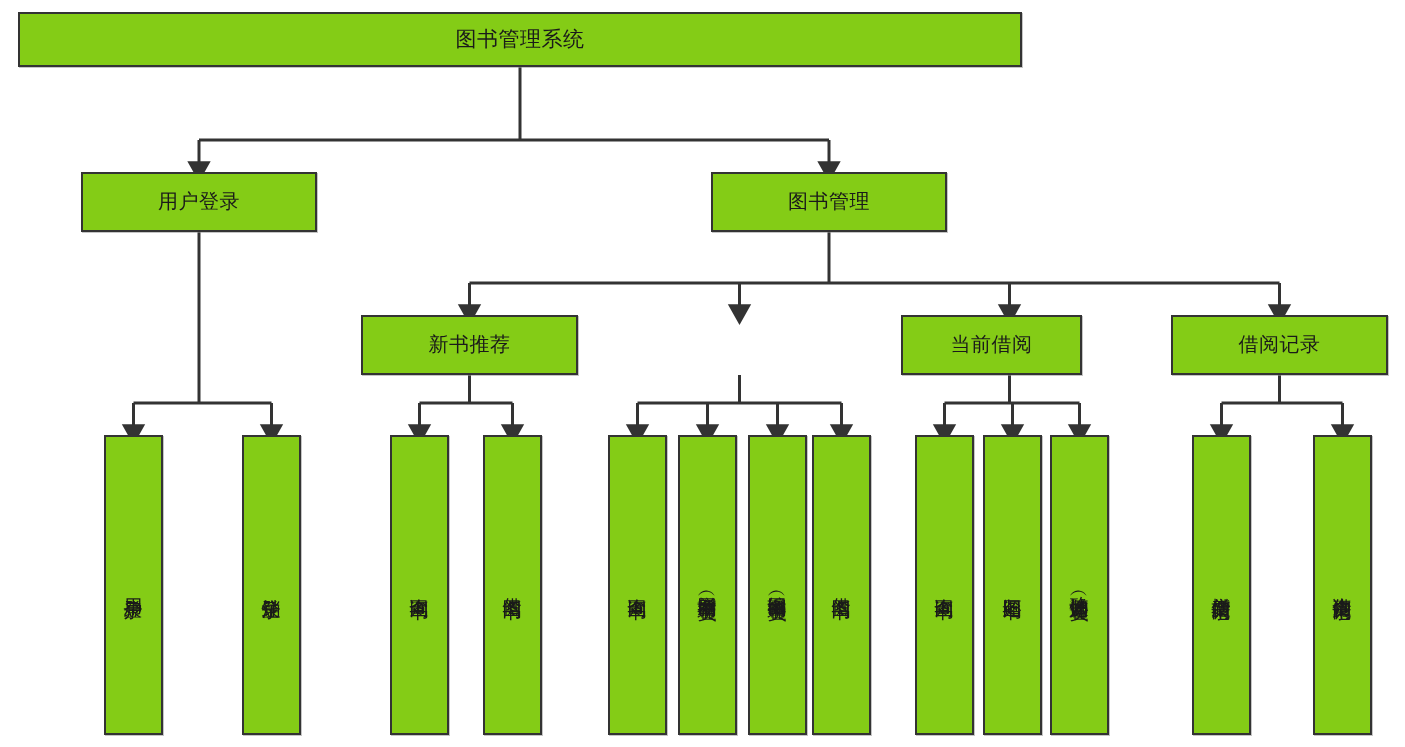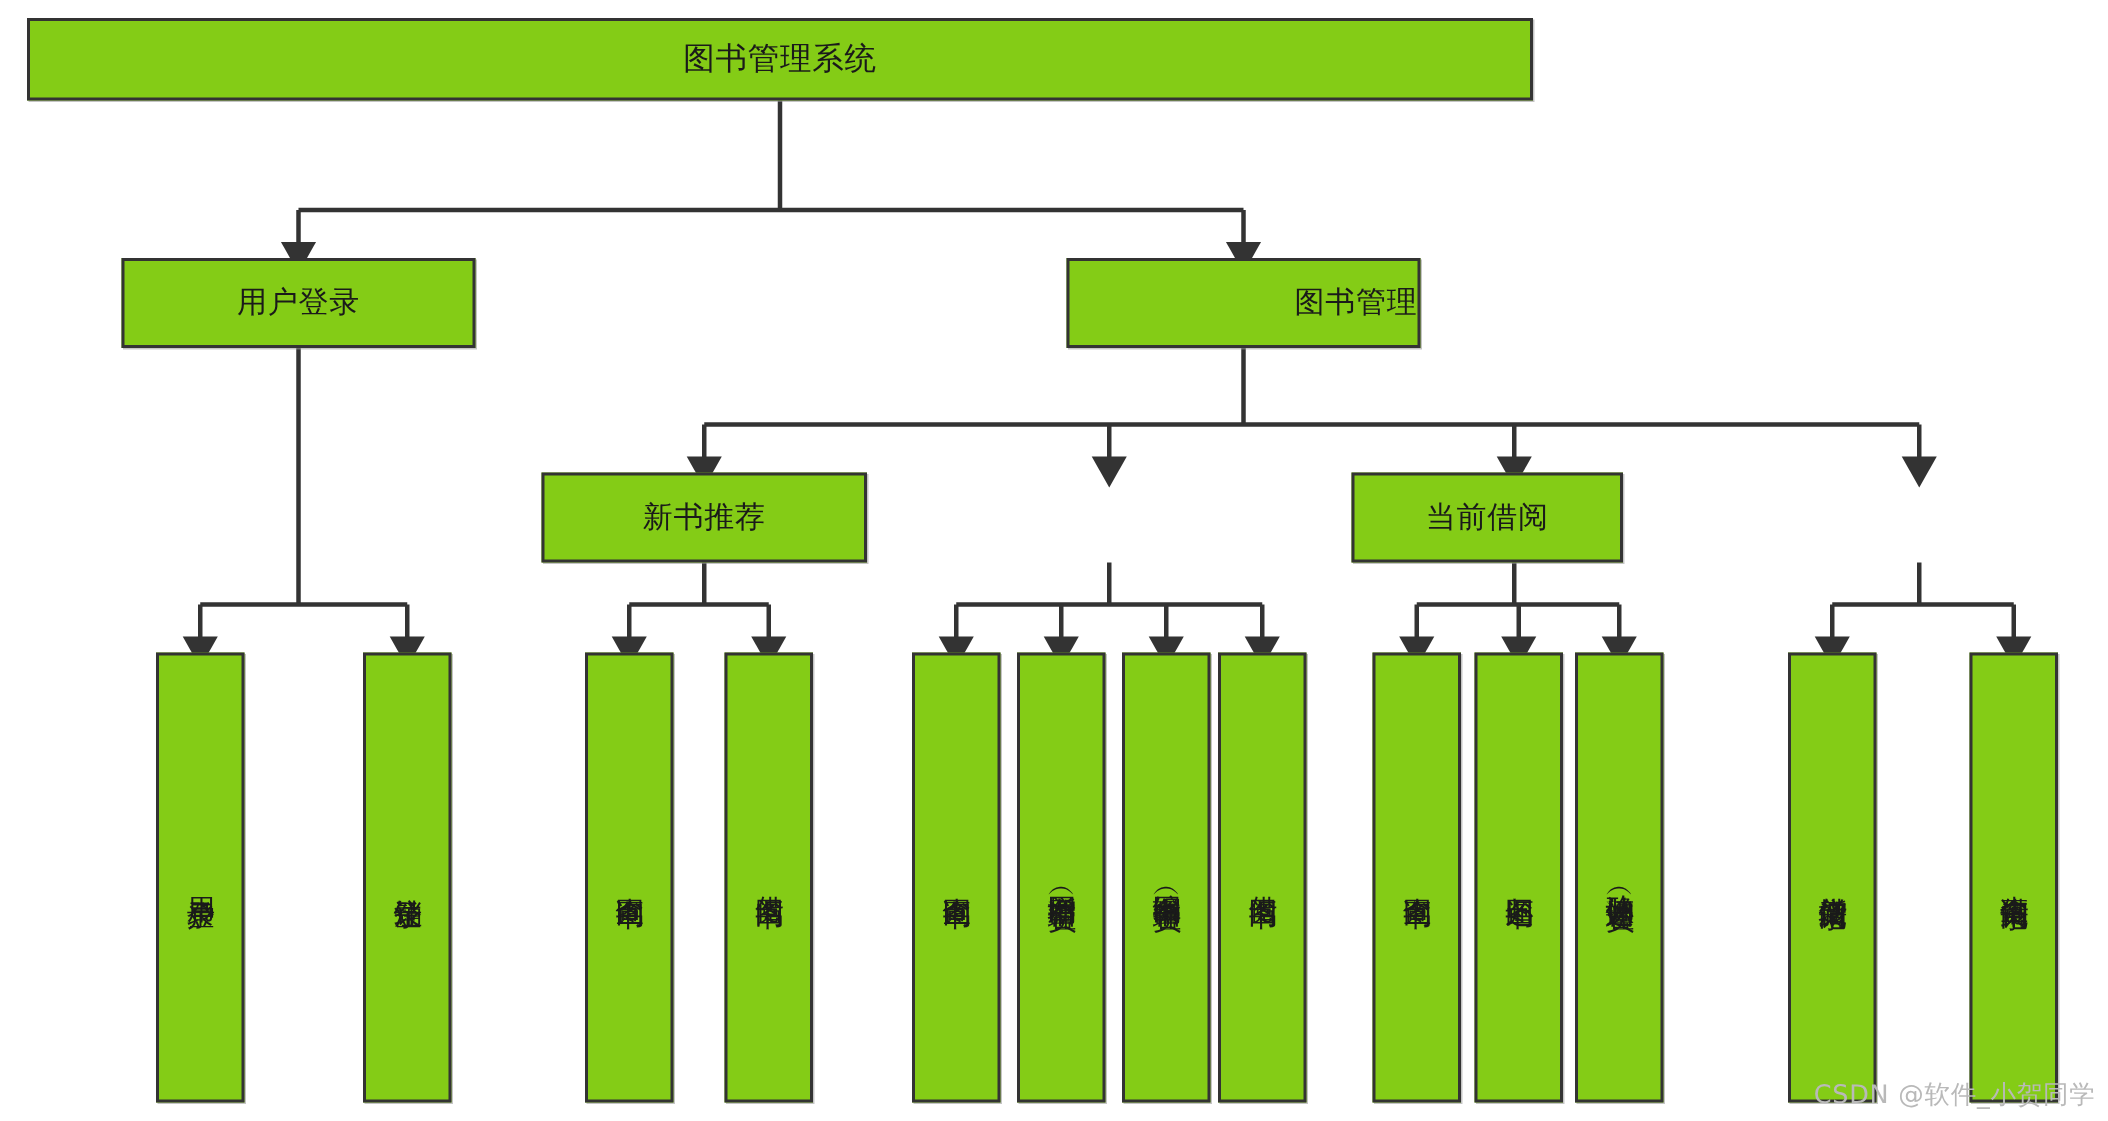--- a/index.html
+++ b/index.html
@@ -115,29 +115,32 @@
       </g>
   </svg>
 
   <div class="node-box root" style="left: 18px; top: 12px; width: 1004px; height: 55px;">
     <span class="node-label">图书管理系统</span>
   </div>
 
   <div class="node-box" style="left: 81px; top: 172px; width: 236px; height: 60px;">
     <span class="node-label">用户登录</span>
   </div>
-  <div class="node-box" style="left: 711px; top: 172px; width: 236px; height: 60px; justify-content: flex-end;">
+  <div class="node-box" style="left: 711px; top: 172px; width: 236px; height: 60px;">
     <span class="node-label">图书管理</span>
   </div>
 
   <div class="node-box" style="left: 361px; top: 315px; width: 217px; height: 60px;">
     <span class="node-label">新书推荐</span>
   </div>
   <div class="node-box" style="left: 901px; top: 315px; width: 181px; height: 60px;">
     <span class="node-label">当前借阅</span>
+  </div>
+  <div class="node-box" style="left: 1171px; top: 315px; width: 217px; height: 60px;">
+    <span class="node-label">借阅记录</span>
   </div>
 
   <div class="node-box vertical" style="left: 104px; top: 435px; width: 59px; height: 300px;">
     <span class="node-label">用户登录</span>
   </div>
   <div class="node-box vertical" style="left: 242px; top: 435px; width: 59px; height: 300px;">
     <span class="node-label">注销登录</span>
   </div>
   <div class="node-box vertical" style="left: 390px; top: 435px; width: 59px; height: 300px;">
     <span class="node-label">查询图书</span>
@@ -166,15 +169,14 @@
   <div class="node-box vertical" style="left: 1050px; top: 435px; width: 59px; height: 300px;">
     <span class="node-label">确认归还（管理员）</span>
   </div>
   <div class="node-box vertical" style="left: 1192px; top: 435px; width: 59px; height: 300px;">
     <span class="node-label">新增借阅记录</span>
   </div>
   <div class="node-box vertical" style="left: 1313px; top: 435px; width: 59px; height: 300px;">
     <span class="node-label">查询借阅记录</span>
   </div>
 
-  <div id="watermark">CSDN @软件_小贺同学</div>
 
 </div>
 
 </body></html>

